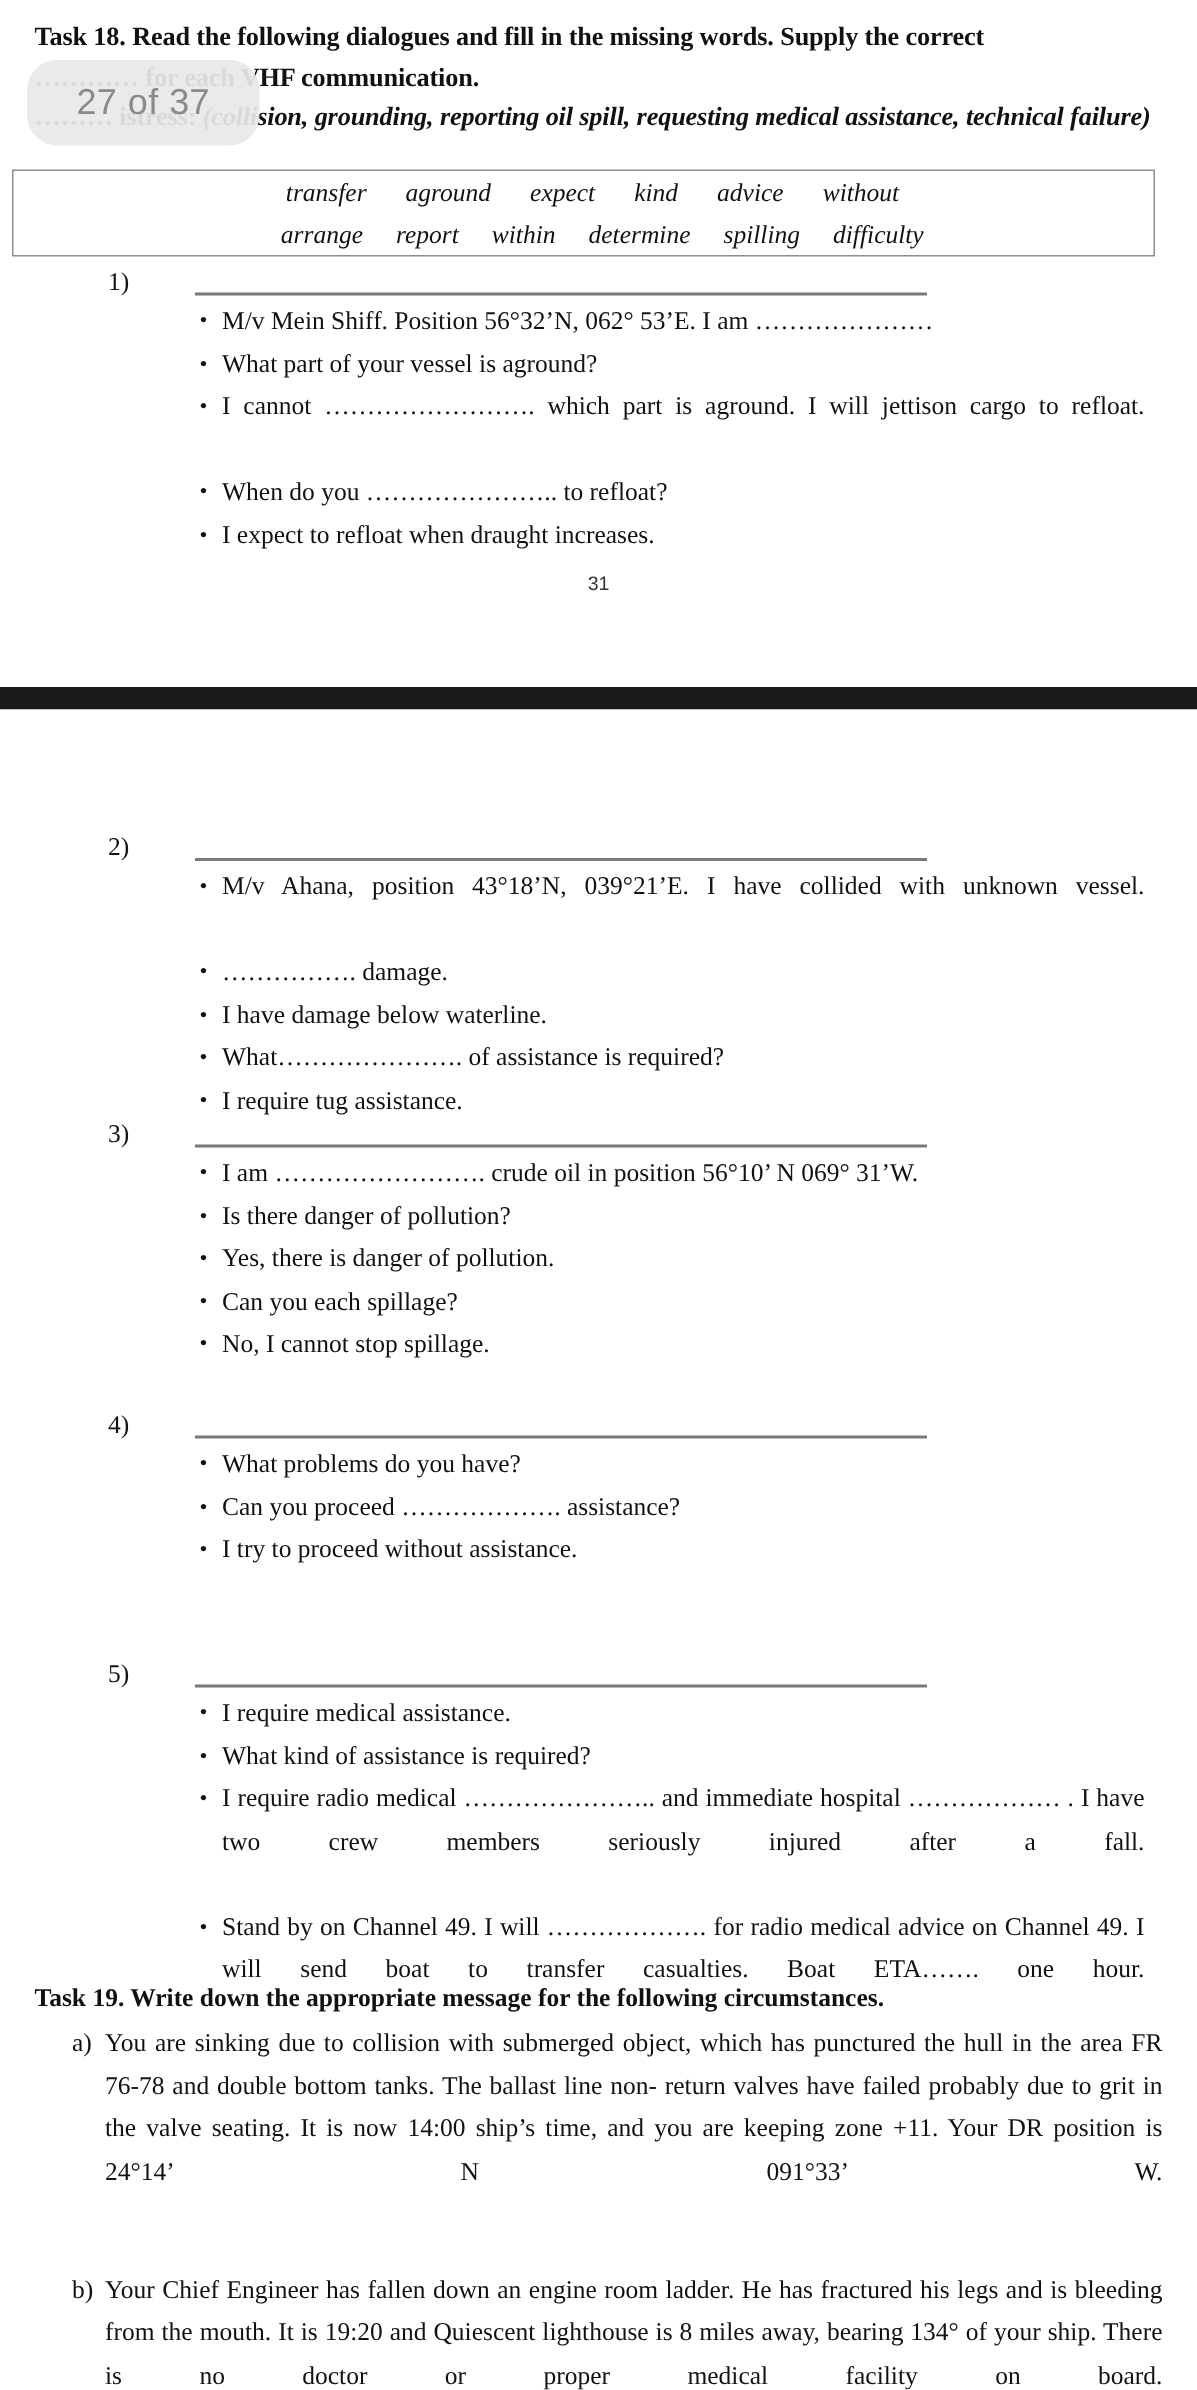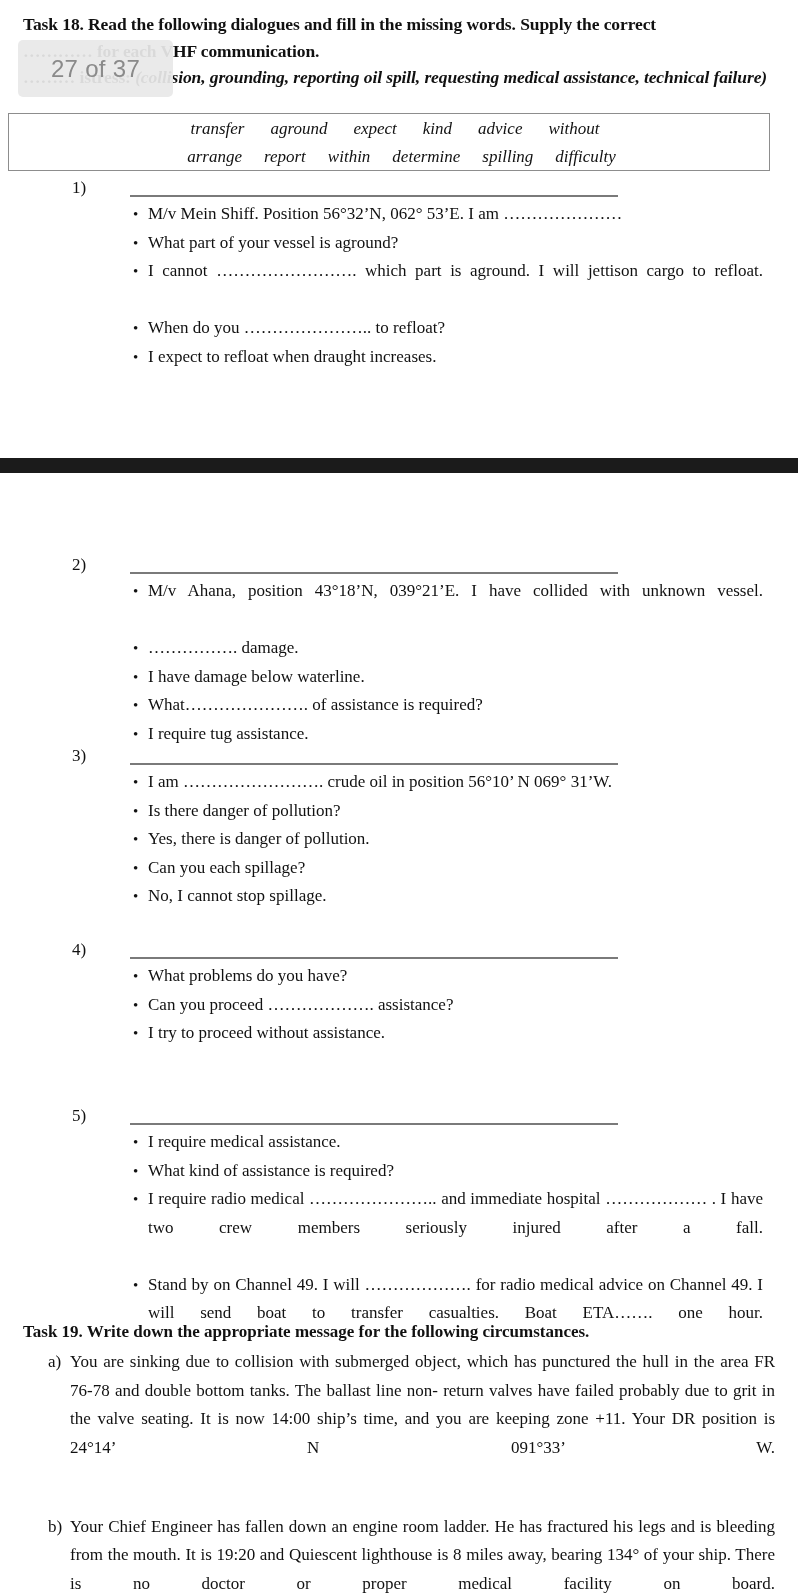--- a/index.html
+++ b/index.html
@@ -215,21 +215,21 @@
   }
 
   
   .page-indicator {
     position: absolute;
     left: 18px;
     top: 40px;
     width: 155px;
     height: 57px;
     background: rgba(232,232,232,0.93);
-    border-radius: 5px;
+    border-radius: 20px;
     display: flex;
     align-items: center;
     justify-content: center;
     font-family: "Liberation Sans", sans-serif;
     font-size: 24px;
     color: #8a8a8a;
     letter-spacing: 0.3px;
     z-index: 50;
     user-select: none;
   }
@@ -271,20 +271,21 @@
       <div class="dlg-rule"></div>
       <ul class="dlg-list">
         <li>M/v Mein Shiff. Position 56°32’N, 062° 53’E. I am …………………</li>
         <li>What part of your vessel is aground?</li>
         <li class="just">I cannot ……………………. which part is aground. I will jettison cargo to refloat.</li>
         <li>When do you ………………….. to refloat?</li>
         <li>I expect to refloat when draught increases.</li>
       </ul>
     </div>
 
+    <div class="page-folio">31</div>
   </div>
 
   <div class="scan-gap"></div>
   <div class="scan-divider"></div>
 
   <div class="scan-b">
 
     <div class="dlg" style="top:82px;">
       <div class="dlg-num">2)</div>
       <div class="dlg-rule"></div>

